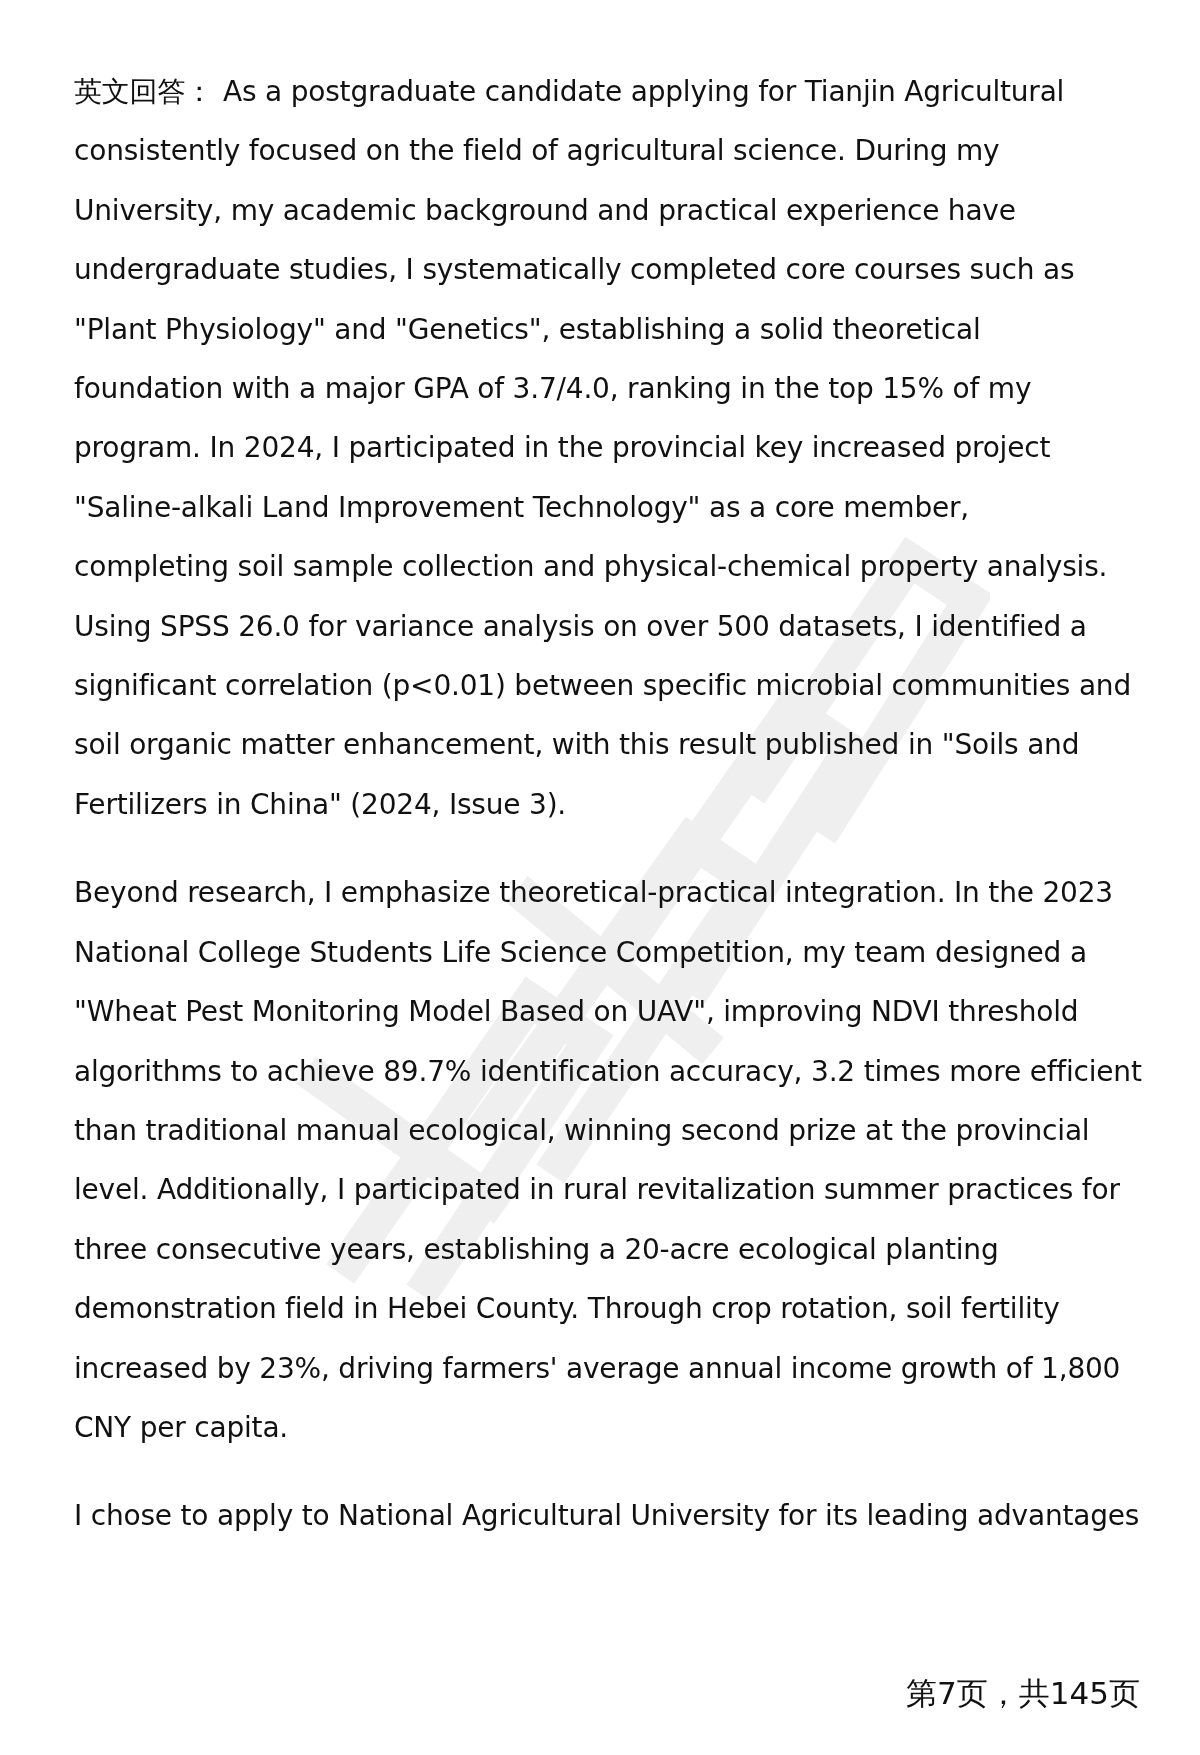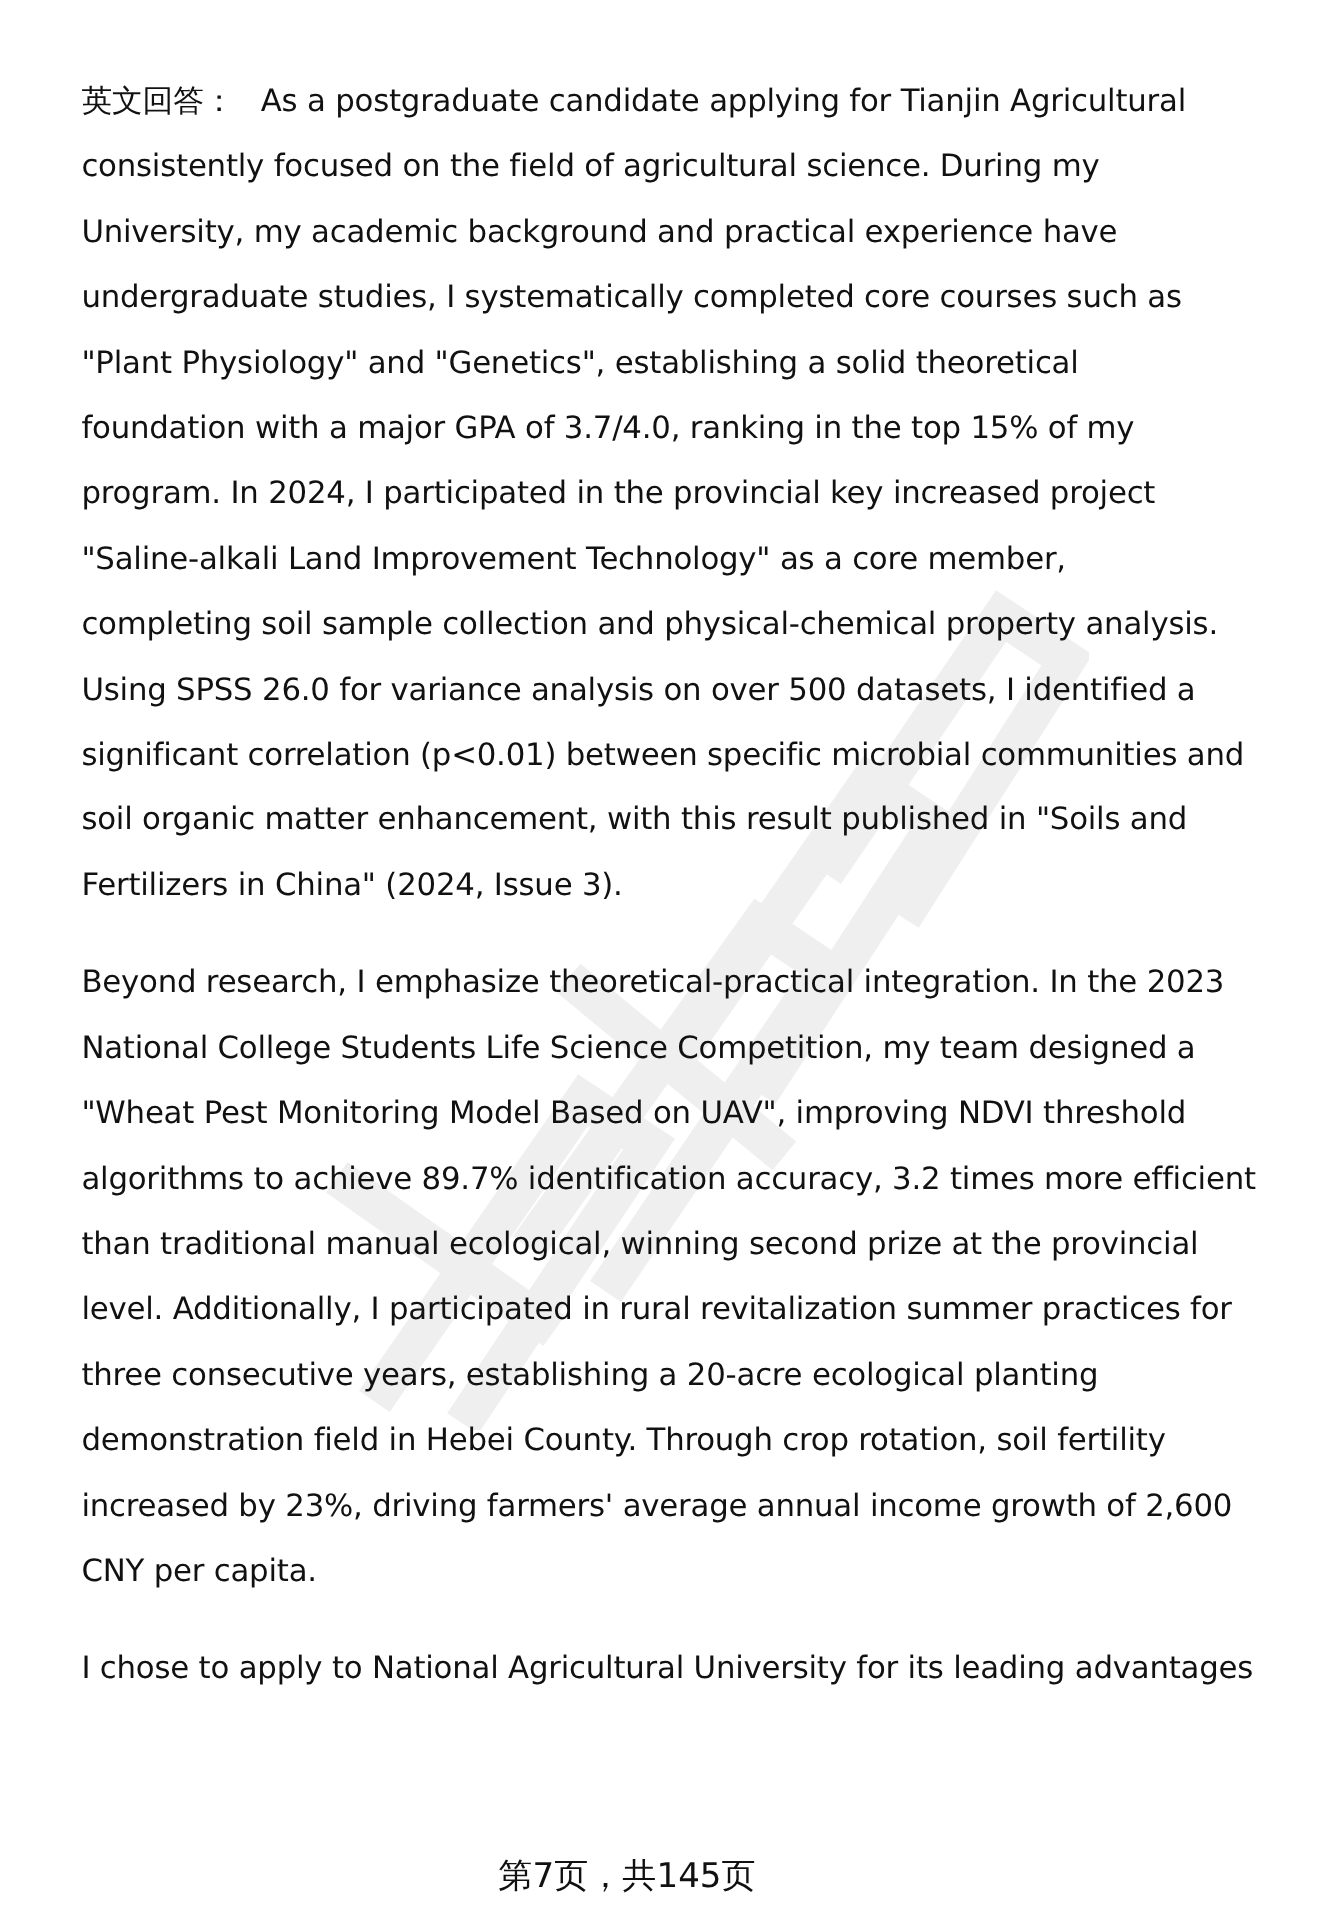--- a/index.html
+++ b/index.html
@@ -8,24 +8,24 @@
     font-family: "DejaVu Sans", "Liberation Sans", sans-serif;
     color: #111111;
   }
   .page { position: absolute; left: 0; top: 0; width: 1200px; height: 1755px; }
   .content {
     position: absolute; left: 74px; top: 62px; width: 1090px;
     font-size: 28px; line-height: 59.4px; letter-spacing: -0.2px;
   }
   .para { margin: 0 0 29px 0; }
   .line { display: block; white-space: nowrap; }
-  .label { margin-right: 24px; }
+  .label { margin-right: 10px; }
   .footer {
     position: absolute; left: 0; width: 1140px; top: 1673px;
-    text-align: center; font-size: 31px; line-height: 40px; color: #111; margin-top: 12px;
+    text-align: right; font-size: 31px; line-height: 40px; color: #111;
   }
   .watermark {
     position: absolute; left: 230px; top: 480px; width: 760px; height: 820px;
     pointer-events: none; opacity: 0.06;
   }
 </style>
 </head>
 <body>
 
 <div class="page">
@@ -61,21 +61,21 @@
 
     <p class="para">
       <span class="line">Beyond research, I emphasize theoretical-practical integration. In the 2023</span>
       <span class="line">National College Students Life Science Competition, my team designed a</span>
       <span class="line">"Wheat Pest Monitoring Model Based on UAV", improving NDVI threshold</span>
       <span class="line">algorithms to achieve 89.7% identification accuracy, 3.2 times more efficient</span>
       <span class="line">than traditional manual ecological, winning second prize at the provincial</span>
       <span class="line">level. Additionally, I participated in rural revitalization summer practices for</span>
       <span class="line">three consecutive years, establishing a 20-acre ecological planting</span>
       <span class="line">demonstration field in Hebei County. Through crop rotation, soil fertility</span>
-      <span class="line">increased by 23%, driving farmers' average annual income growth of 2,600</span>
+      <span class="line">increased by 23%, driving farmers' average annual income growth of 1,800</span>
       <span class="line">CNY per capita.</span>
     </p>
 
     <p class="para">
       <span class="line">I chose to apply to National Agricultural University for its leading advantages</span>
     </p>
   </div>
 
   <div class="footer">第7页，共145页</div>
 </div>

